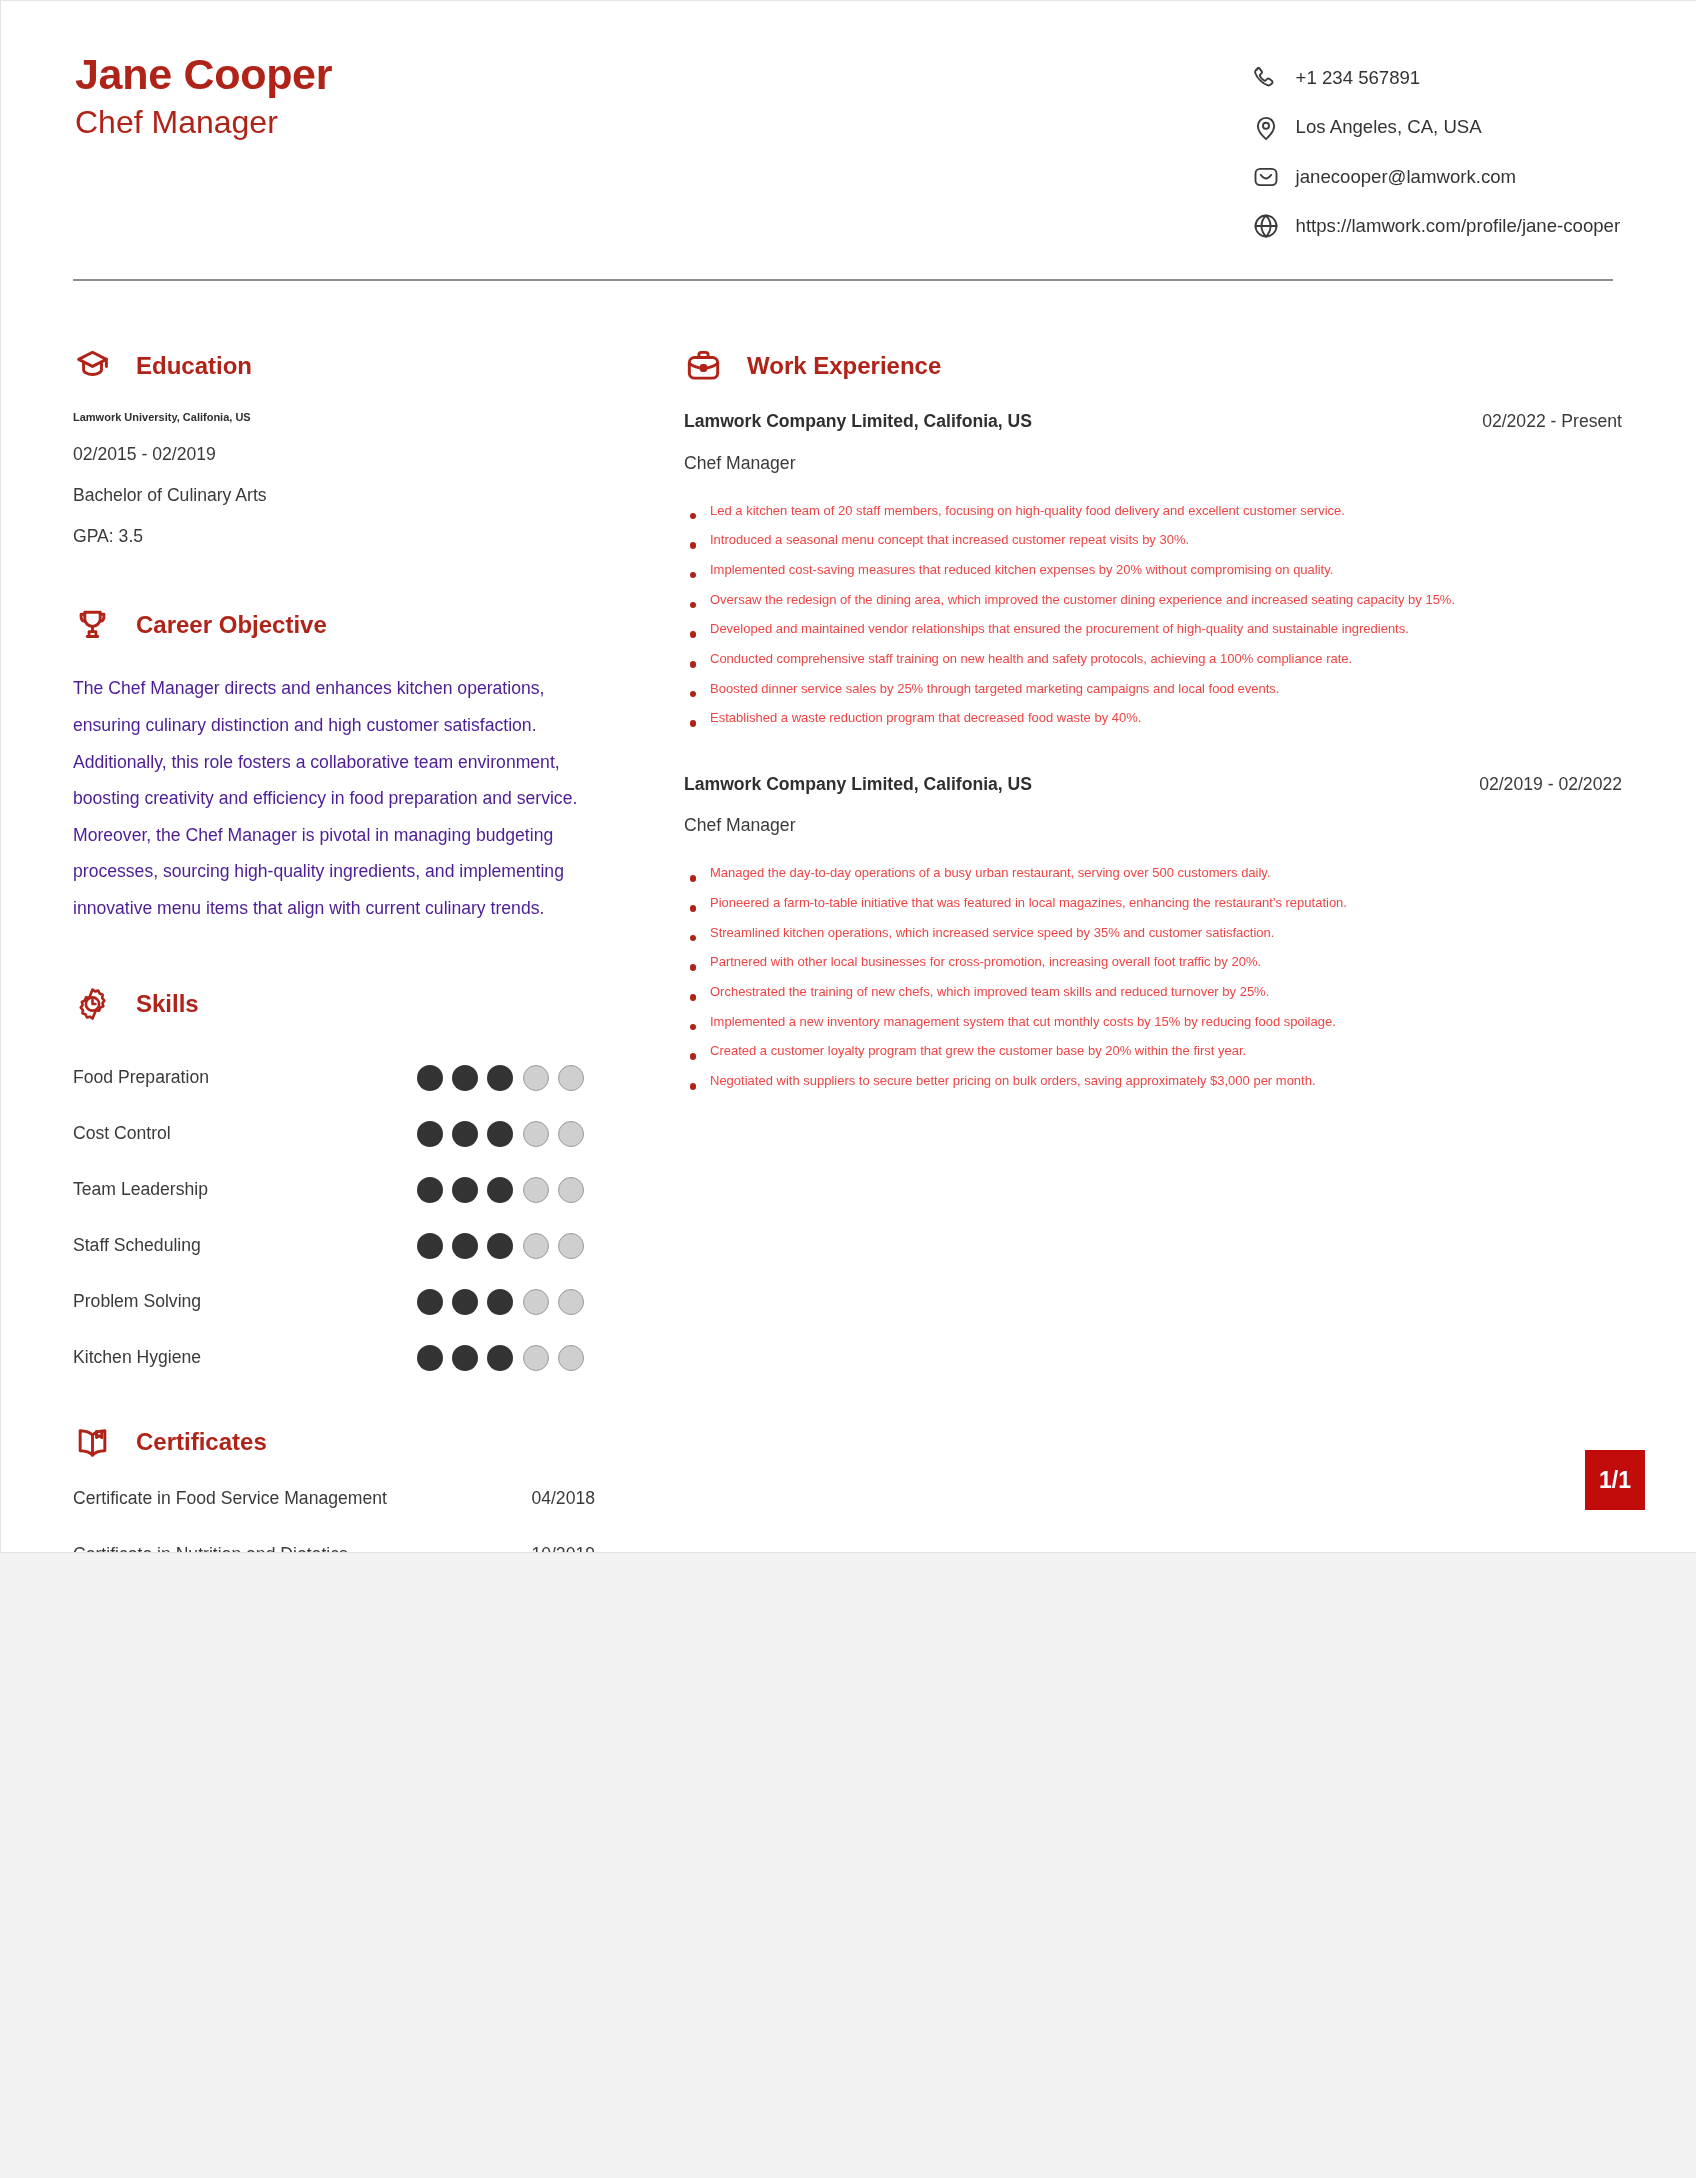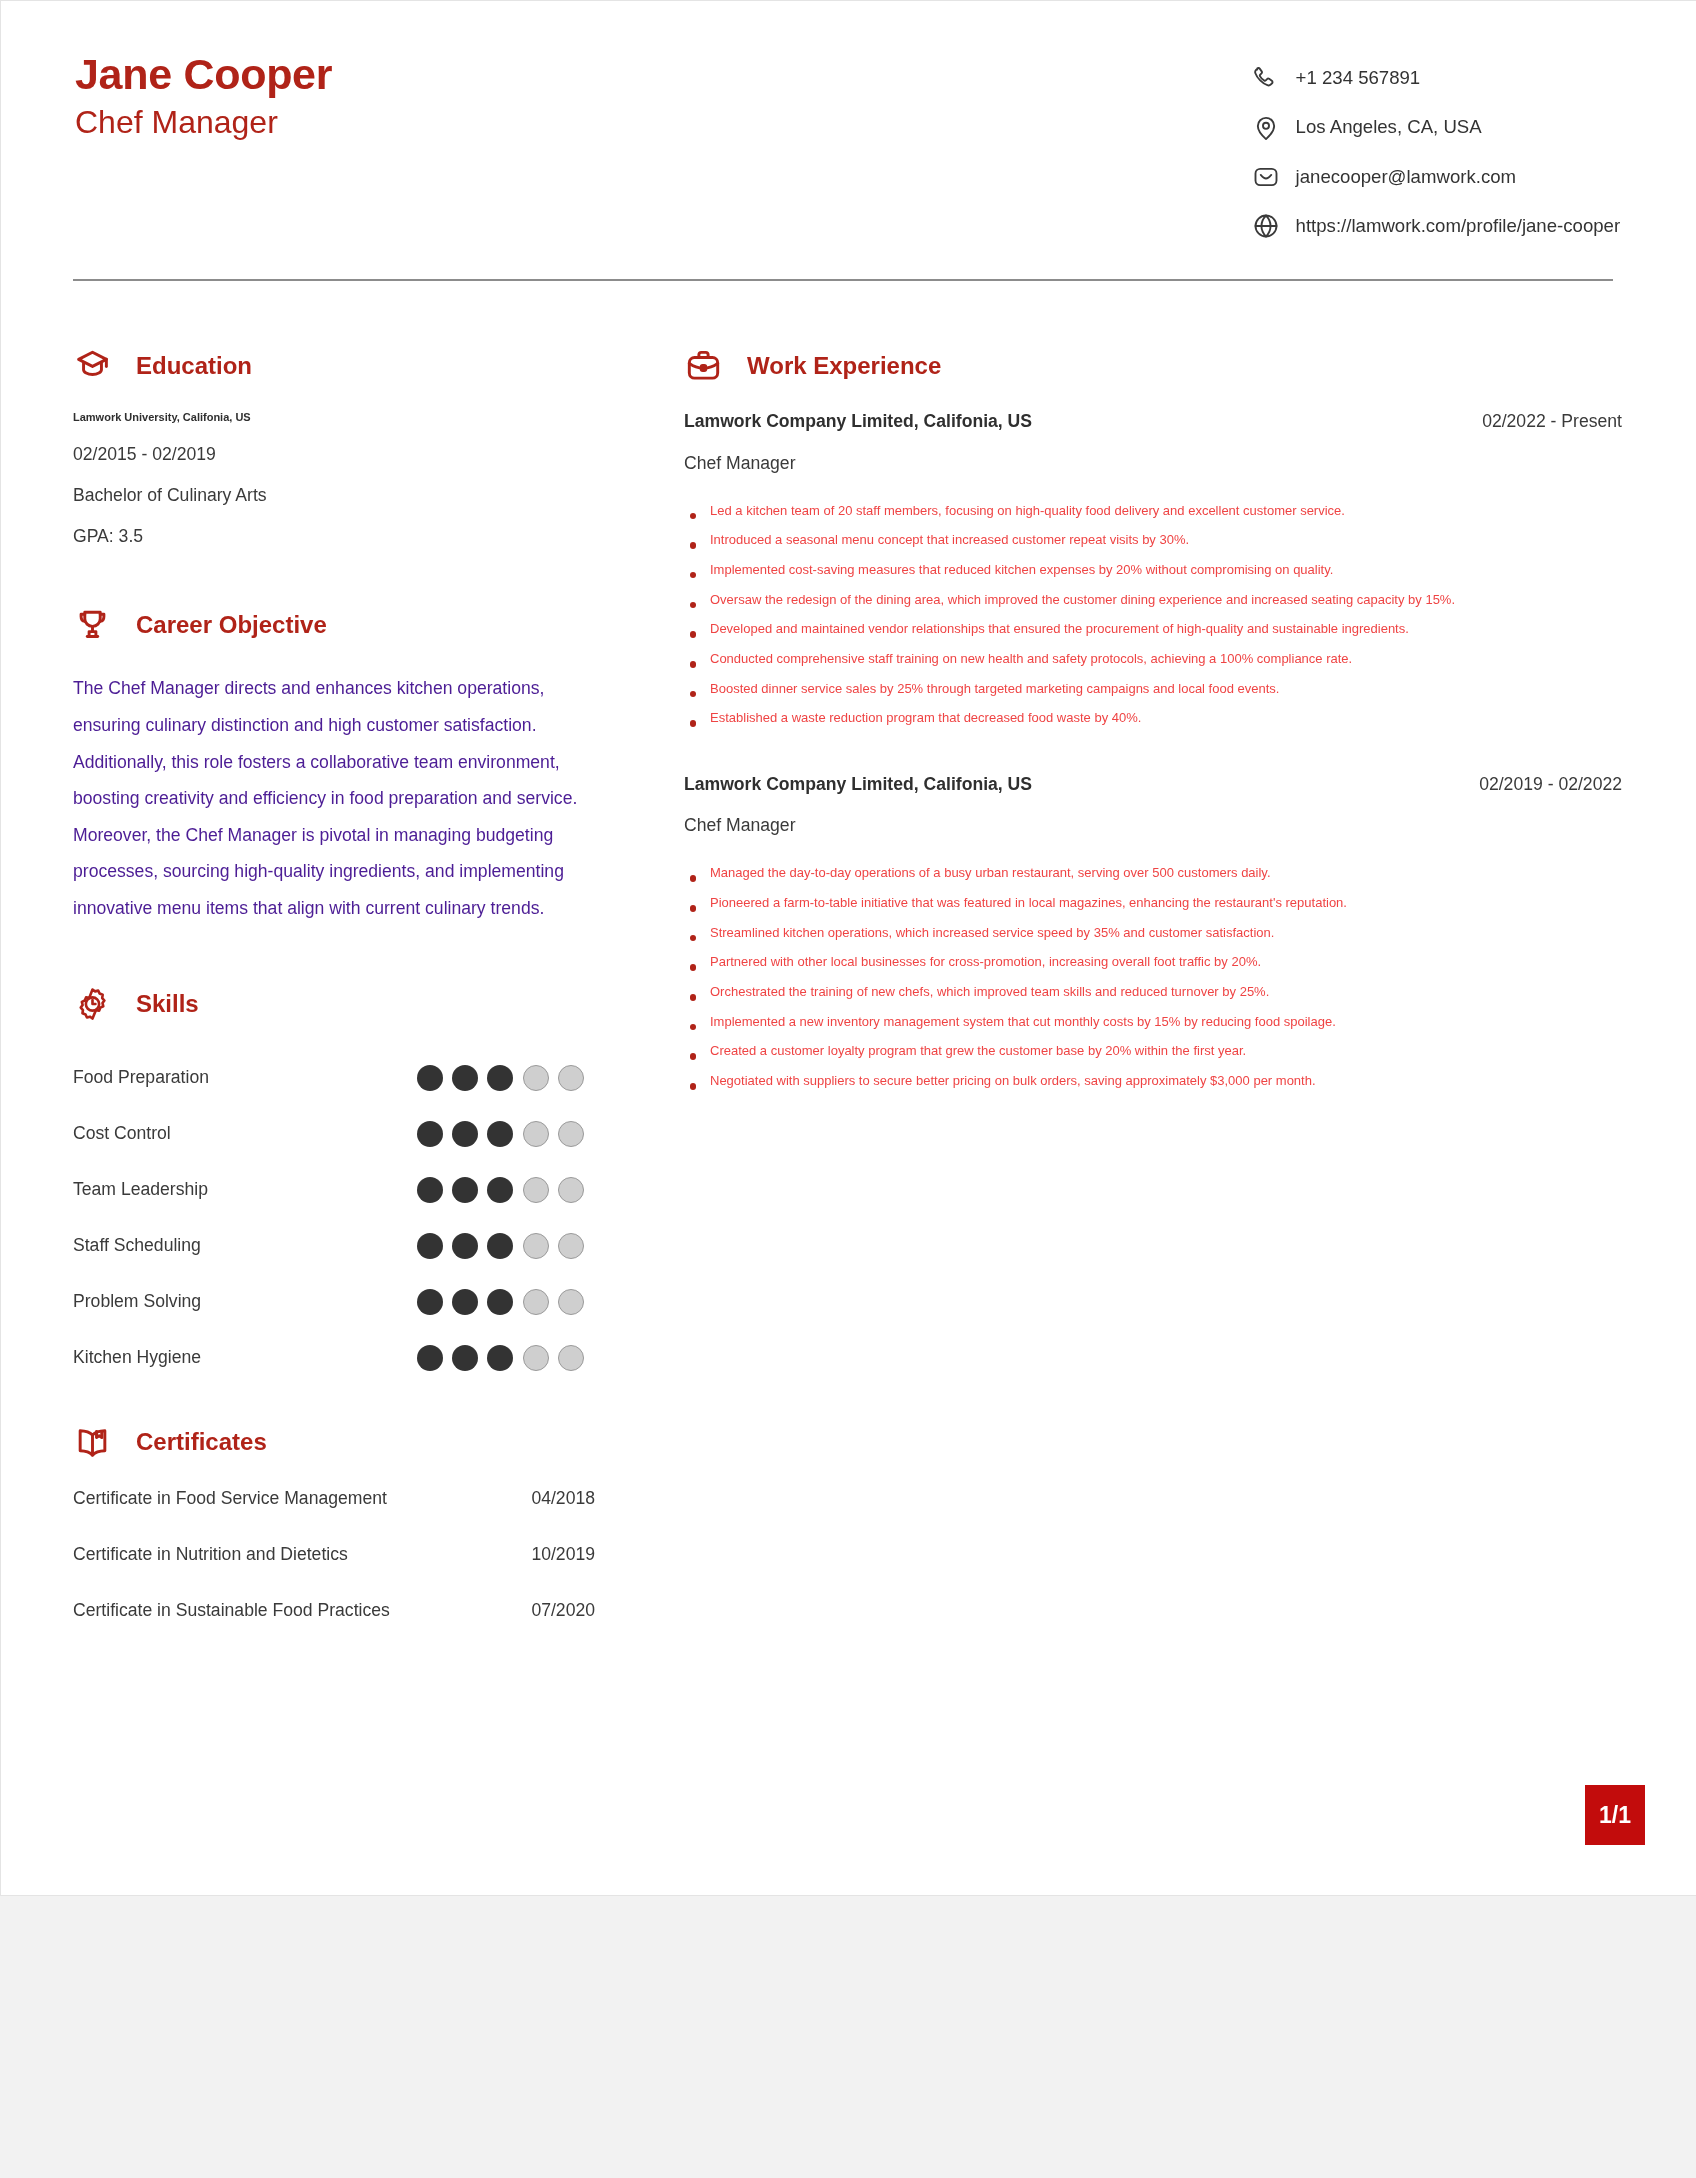--- a/index.html
+++ b/index.html
@@ -6,21 +6,21 @@
 
   html, body {
     width: 1697px;
     background: #f2f2f2;
     font-family: "Liberation Sans", sans-serif;
   }
 
   .page {
     position: relative;
     width: 1697px;
-    height: 1896px;
+    height: 1553px;
     background: #ffffff;
     border: 0.9px solid #e4e4e4;
     overflow: hidden;
   }
 
   
   .header {
     display: flex;
     justify-content: space-between;
     align-items: flex-start;
@@ -235,21 +235,21 @@
   }
 
   .space-lg { height: 58px; }
   .space-md { height: 37px; }
   .space-xl { height: 65px; }
 
   
   .page-badge {
     position: absolute;
     right: 51px;
-    bottom: 50px;
+    bottom: 42px;
     width: 60px;
     height: 60px;
     background: #c20c0c;
     color: #ffffff;
     font-size: 23px;
     font-weight: bold;
     display: flex;
     align-items: center;
     justify-content: center;
   }

